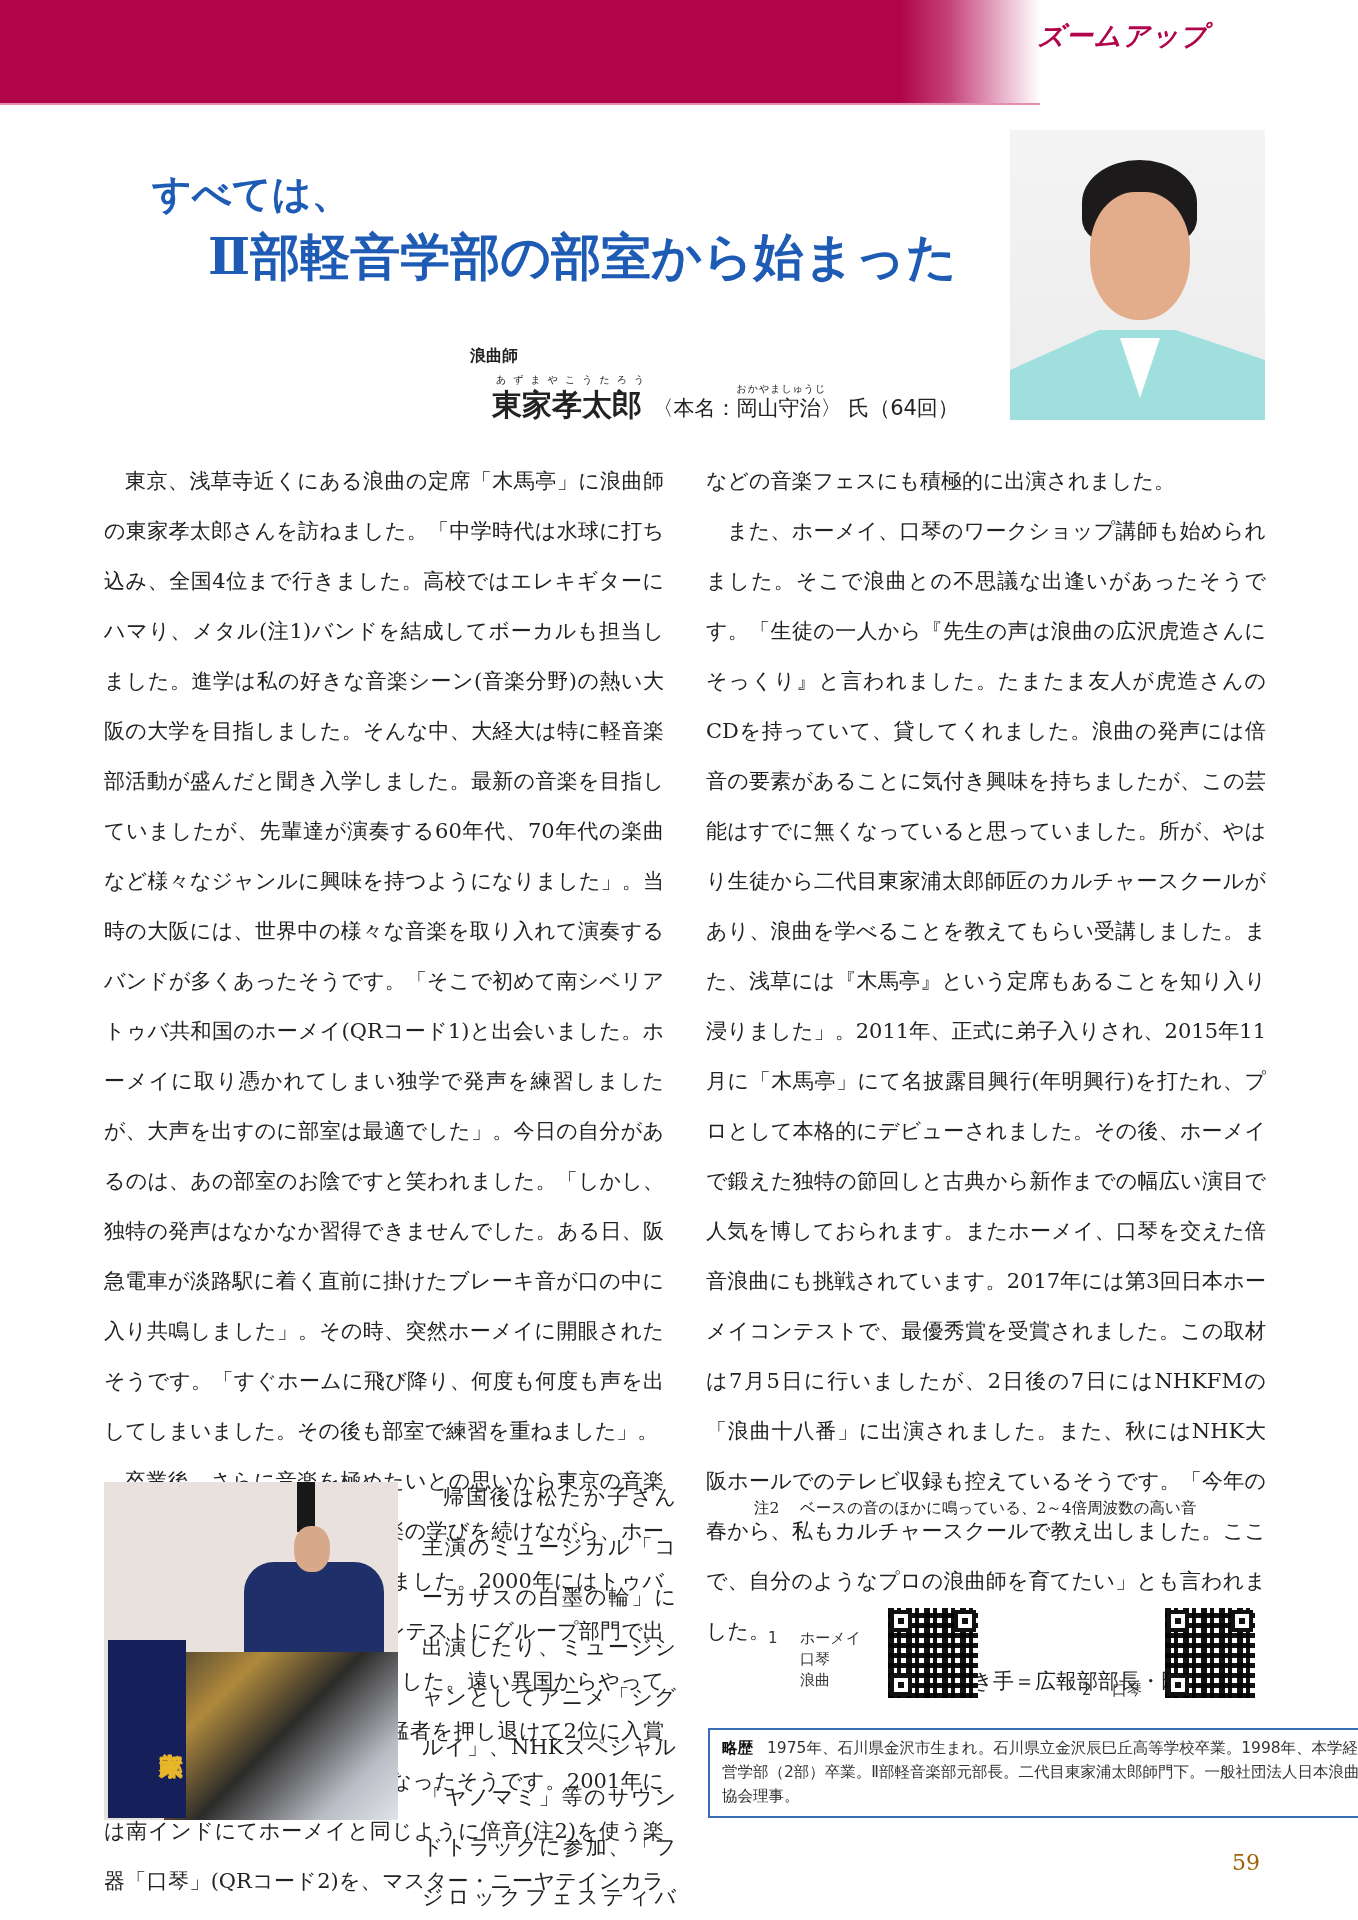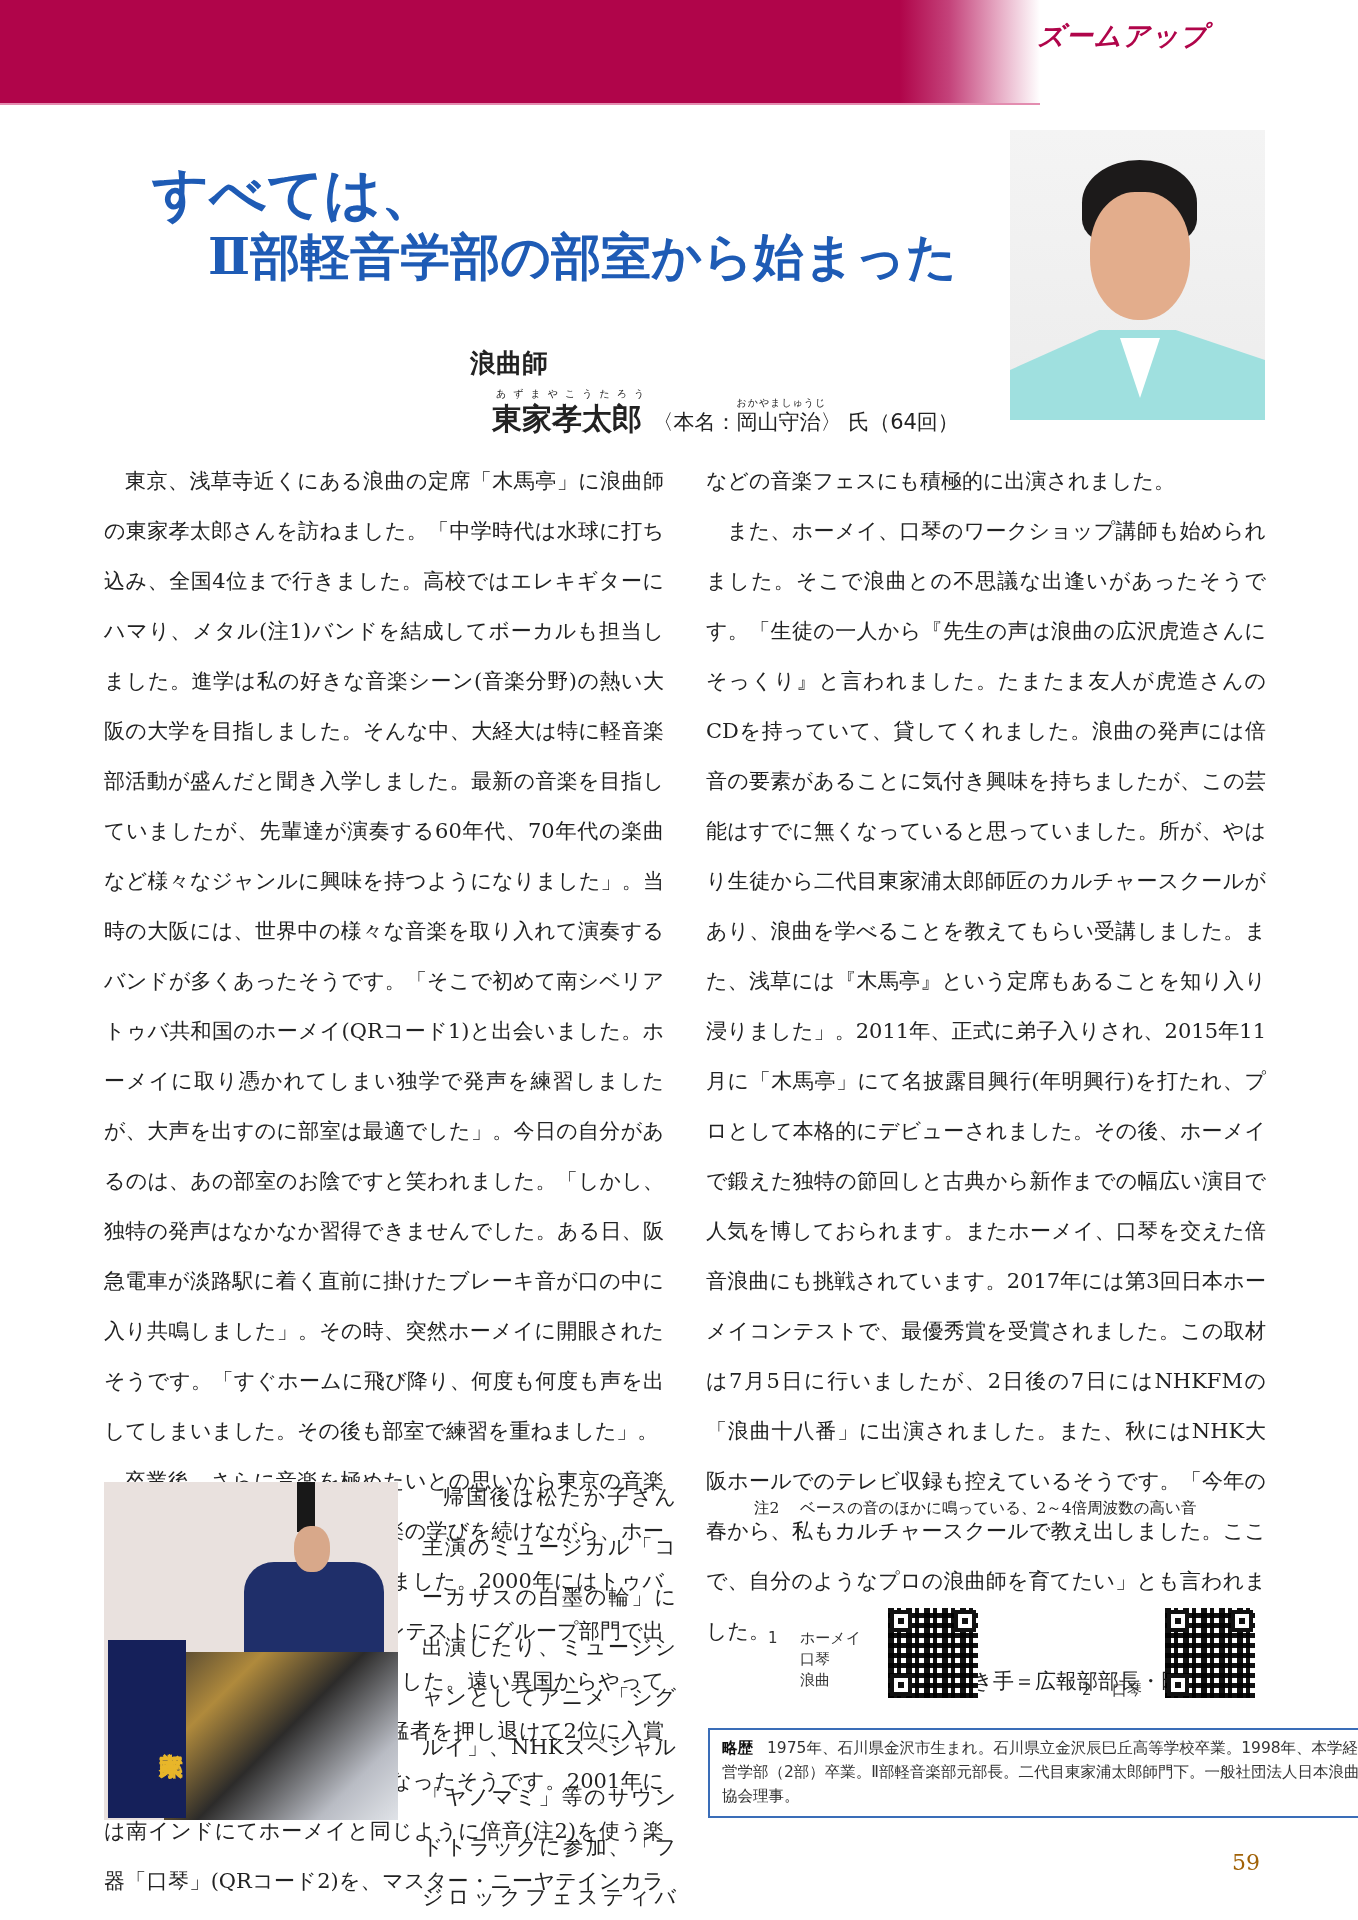--- a/index.html
+++ b/index.html
@@ -9,31 +9,31 @@
   .topbar { position: absolute; left: 0; top: 0; width: 1358px; height: 104px; }
   .topbar .solid { position: absolute; left: 0; top: 0; width: 920px; height: 104px; background: #b0054a; }
   .topbar .fade { position: absolute; left: 900px; top: 0; width: 140px; height: 104px;
     background: linear-gradient(90deg, #b0054a 0%, #c4427a 35%, #e6a9c3 70%, rgba(255,255,255,0) 100%); }
   .topbar .line { position: absolute; left: 0; top: 103px; width: 1040px; height: 2px; background: #e38db0; }
   .logo { position: absolute; left: 1035px; top: 18px; width: 300px; text-align: left; color: #b0054a; }
   .logo .sub { font-family: "DejaVu Sans", sans-serif; font-weight: bold; font-size: 27px; font-style: italic; letter-spacing: 1px; display: block; padding-left: 2px; }
   .logo .main { font-family: "DejaVu Sans", sans-serif; font-weight: bold; font-size: 56px; line-height: 56px; display: block; margin-top: -4px; letter-spacing: 2px; }
 
   .title { position: absolute; left: 152px; top: 162px; color: #1e5bb5; font-family: "DejaVu Serif", serif; font-weight: bold; }
-  .title .l1 { display: block; font-size: 56px; line-height: 62px; }
+  .title .l1 { display: block; font-size: 39px; line-height: 62px; }
   .title .l2 { display: block; font-size: 50px; line-height: 62px; margin-left: 56px; margin-top: 2px; }
 
   .portrait { position: absolute; left: 1010px; top: 130px; width: 255px; height: 290px; background: linear-gradient(180deg, #f4f4f4, #ececec); overflow: hidden; }
   .portrait .hair { position: absolute; left: 72px; top: 30px; width: 115px; height: 85px; background: #1c1a1a; border-radius: 50% 50% 30% 30%; }
   .portrait .face { position: absolute; left: 80px; top: 62px; width: 100px; height: 128px; background: #e3ad8c; border-radius: 45% 45% 48% 48%; }
   .portrait .kimono { position: absolute; left: 0; top: 200px; width: 255px; height: 100px; background: #9fe0df; clip-path: polygon(0 40%, 35% 0, 65% 0, 100% 30%, 100% 100%, 0 100%); }
   .portrait .collar { position: absolute; left: 110px; top: 208px; width: 40px; height: 60px; background: #ffffff; clip-path: polygon(0 0, 100% 0, 50% 100%); }
 
   .byline { position: absolute; left: 470px; top: 346px; font-family: "DejaVu Sans", sans-serif; }
-  .byline .role { font-size: 26px; font-weight: bold; display: block; }
+  .byline .role { font-size: 16px; font-weight: bold; display: block; }
   .byline .nameline { position: relative; display: block; margin-top: 18px; margin-left: 22px; white-space: nowrap; }
   .byline .name { font-size: 30px; font-weight: bold; position: relative; }
   .byline .ruby1 { position: absolute; left: 4px; top: -14px; font-size: 10px; letter-spacing: 7px; font-weight: normal; white-space: nowrap; }
   .byline .realname { font-size: 21px; position: relative; }
   .byline .ruby2 { position: absolute; left: 100px; top: -14px; font-size: 10px; letter-spacing: 1px; white-space: nowrap; }
 
   .col { position: absolute; font-size: 21px; line-height: 50px; text-align: justify; text-align-last: auto; }
   .col p { text-indent: 1em; }
   .col p.noind { text-indent: 0; }
   .col-left { left: 104px; top: 456px; width: 560px; }

